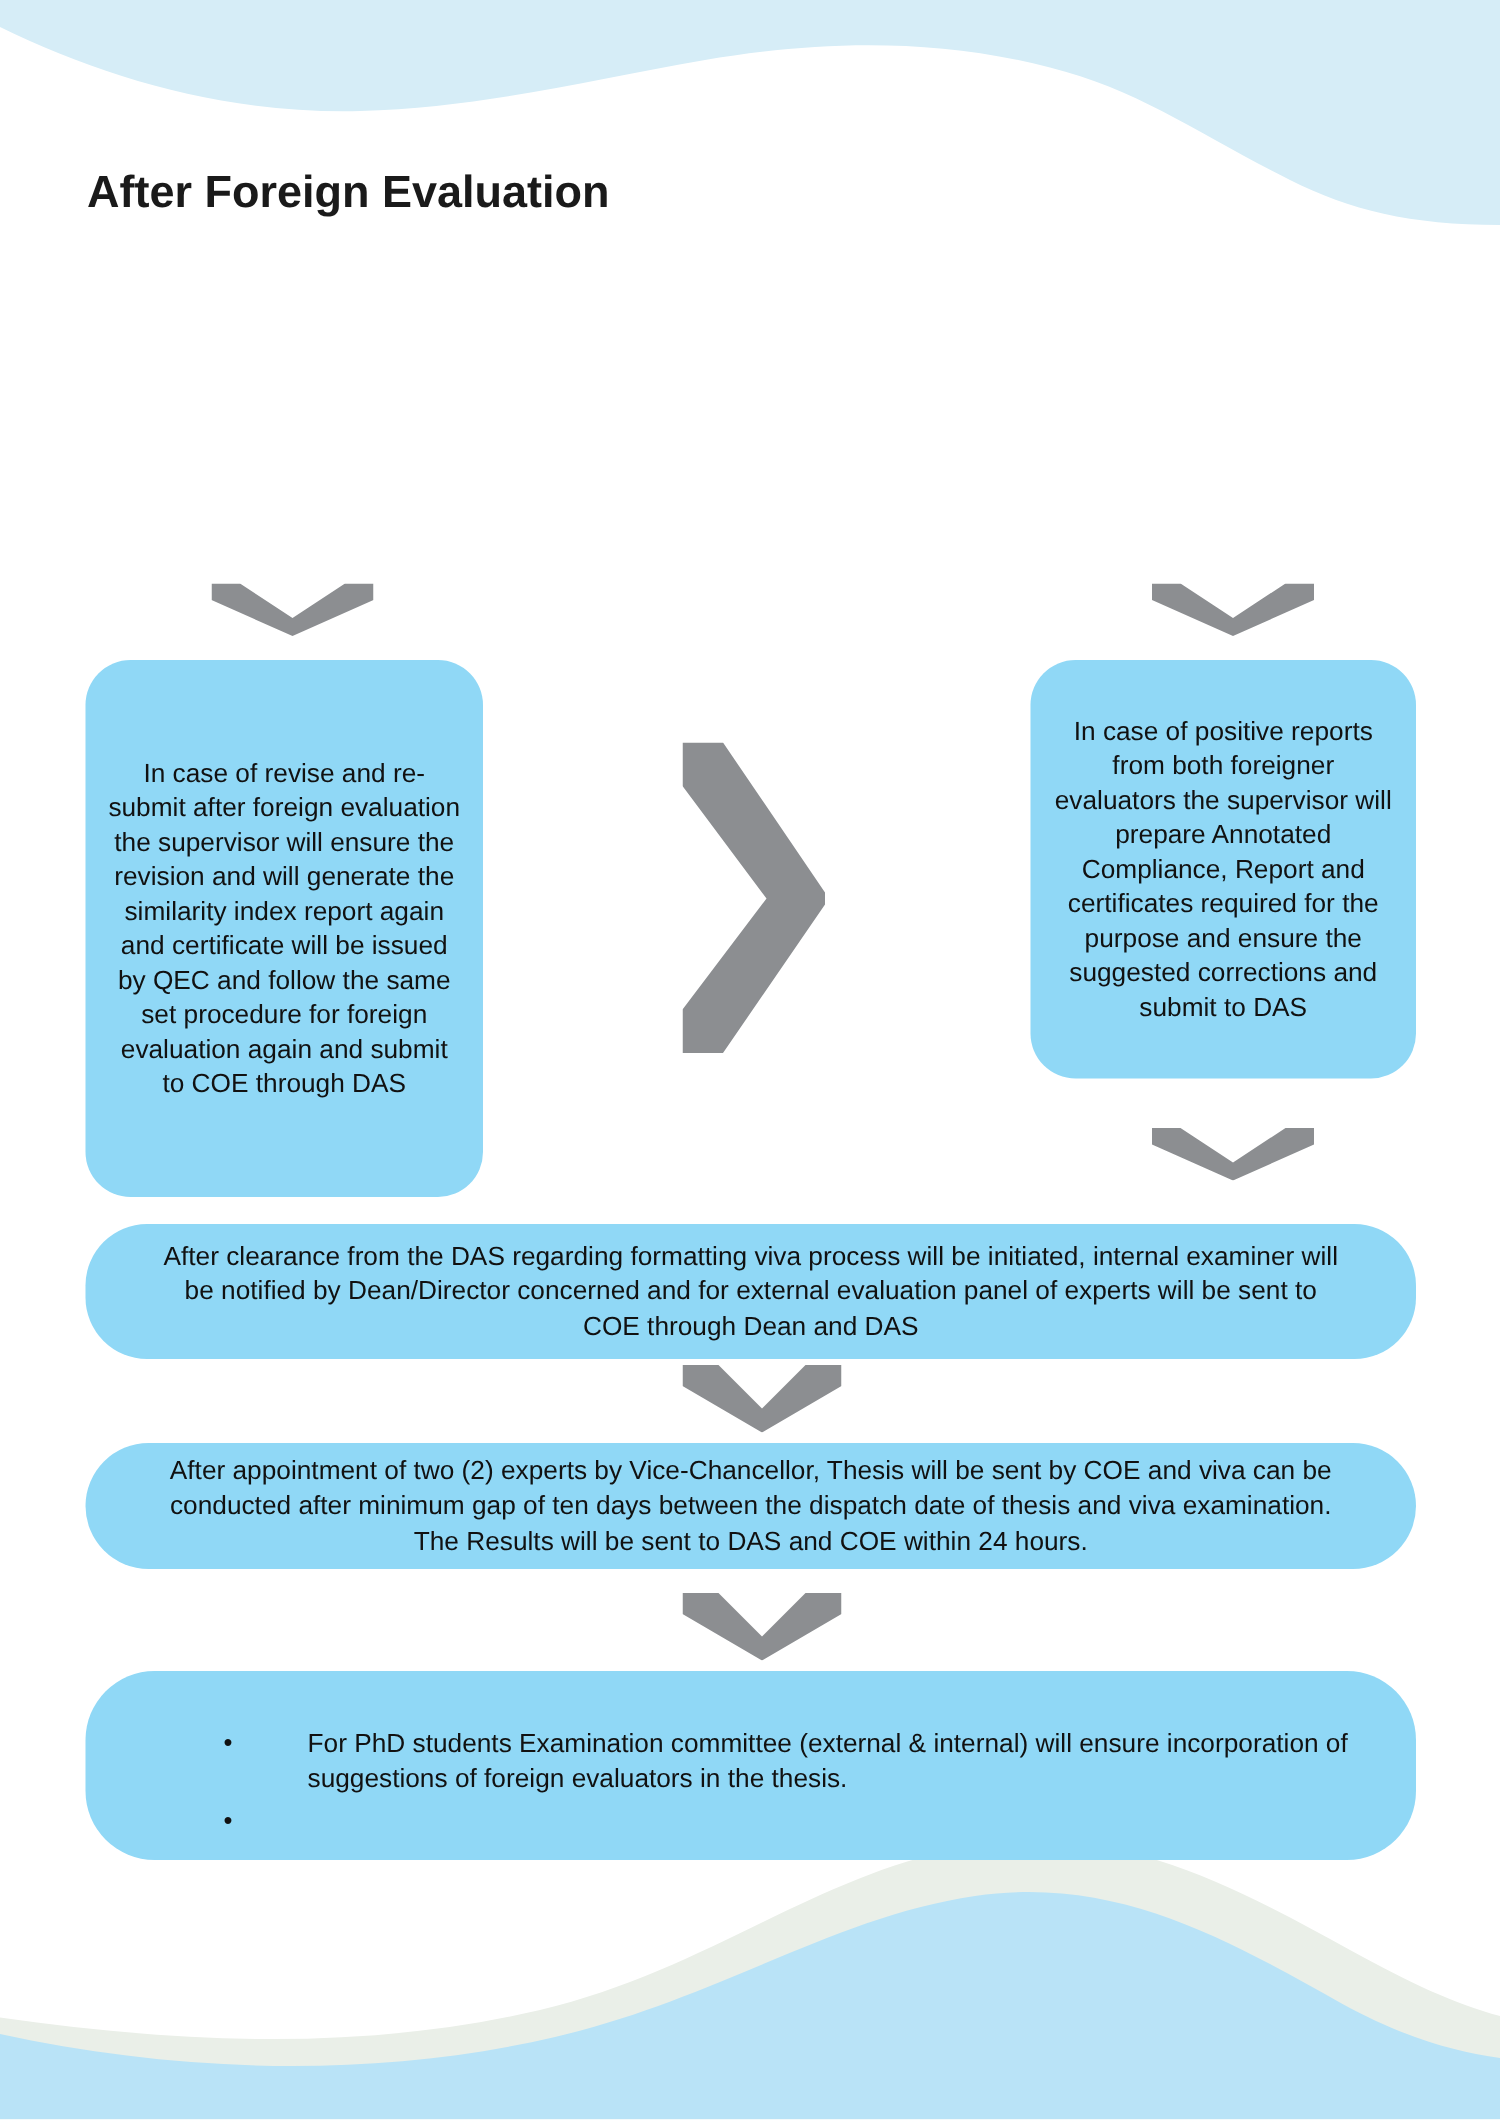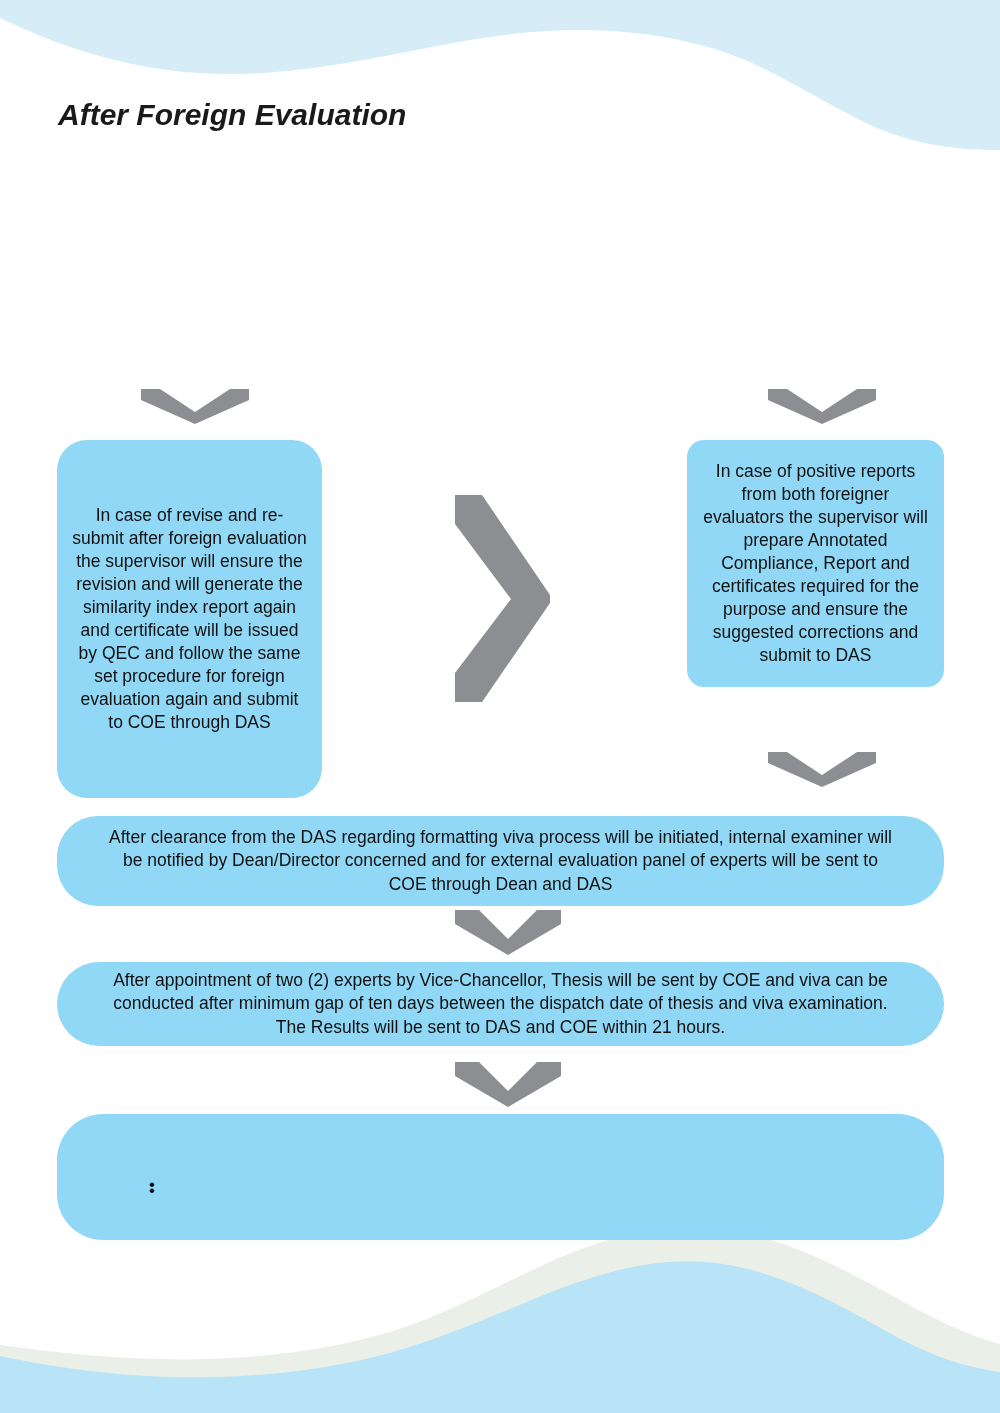--- a/index.html
+++ b/index.html
@@ -40,24 +40,23 @@
     font-size: 33px;
     font-weight: bold;
     color: #1a1a1a;
     letter-spacing: -0.1px;
     line-height: 1.12;
     white-space: nowrap;
   }
   #title-line2 {
     font-size: 30px;
     font-weight: bold;
-    font-style: italic;
     color: #1a1a1a;
     line-height: 1.12;
-    margin-top: 4px;
+    margin-top: 18px;
     white-space: nowrap;
   }
 
   
   .flow-box {
     position: absolute;
     background: #90d8f6;
     color: #111111;
     display: flex;
     align-items: center;
@@ -90,22 +89,22 @@
     border-radius: 30px;
     font-size: 17.5px;
     padding: 8px 14px;
   }
 
   
   #box-right {
     left: 687px;
     top: 440px;
     width: 257px;
-    height: 247px;
-    border-radius: 17px;
+    height: 279px;
+    border-radius: 30px;
     font-size: 17.5px;
     padding: 8px 12px;
   }
 
   
   #box-wide-1 {
     left: 57px;
     top: 816px;
     width: 887px;
     height: 90px;
@@ -223,27 +222,27 @@
 
   <div class="flow-box" id="box-wide-1">
     <span class="box-text">After clearance from the DAS regarding formatting viva process will be initiated, internal examiner will be notified by Dean/Director concerned and for external evaluation panel of experts will be sent to COE through Dean and DAS</span>
   </div>
 
   <svg class="chev-down" style="left:455px; top:910px;" width="106" height="45" viewBox="0 0 106 45">
     <polygon points="0,0 24,0 53,29 82,0 106,0 106,14 53,45 0,14" fill="#8c8e91"></polygon>
   </svg>
 
   <div class="flow-box" id="box-wide-2">
-    <span class="box-text">After appointment of two (2) experts by Vice-Chancellor, Thesis will be sent by COE and viva can be conducted after minimum gap of ten days between the dispatch date of thesis and viva examination. The Results will be sent to DAS and COE within 21 hours.</span>
+    <span class="box-text">After appointment of two (2) experts by Vice-Chancellor, Thesis will be sent by COE and viva can be conducted after minimum gap of ten days between the dispatch date of thesis and viva examination. The Results will be sent to DAS and COE within 24 hours.</span>
   </div>
 
   <svg class="chev-down" style="left:455px; top:1062px;" width="106" height="45" viewBox="0 0 106 45">
     <polygon points="0,0 24,0 53,29 82,0 106,0 106,14 53,45 0,14" fill="#8c8e91"></polygon>
   </svg>
 
   <div class="flow-box" id="box-wide-3">
     <ul class="bullet-list" id="final-bullets">
-        <li><span class="bullet-dot">•</span></li>
+        <li><span class="bullet-dot">•</span><span>For PhD students Examination committee (external &amp; internal) will ensure incorporation of suggestions of foreign evaluators in the thesis.</span></li>
         <li><span class="bullet-dot">•</span></li>
       </ul>
   </div>
 
 </div>
 
 </body></html>

